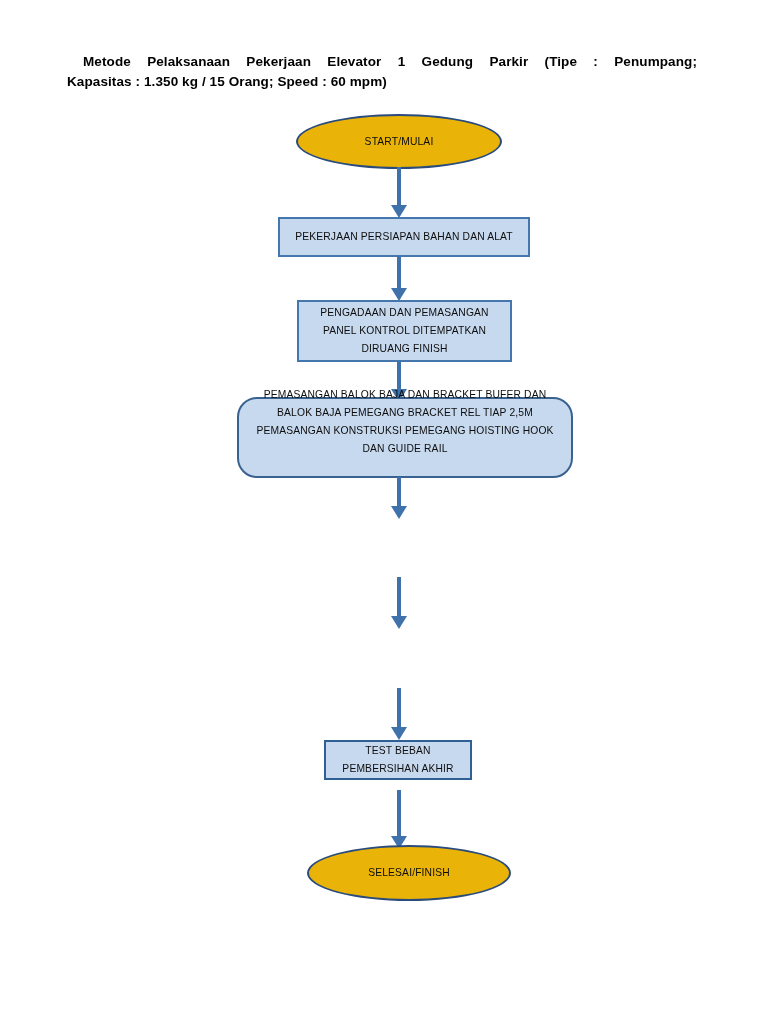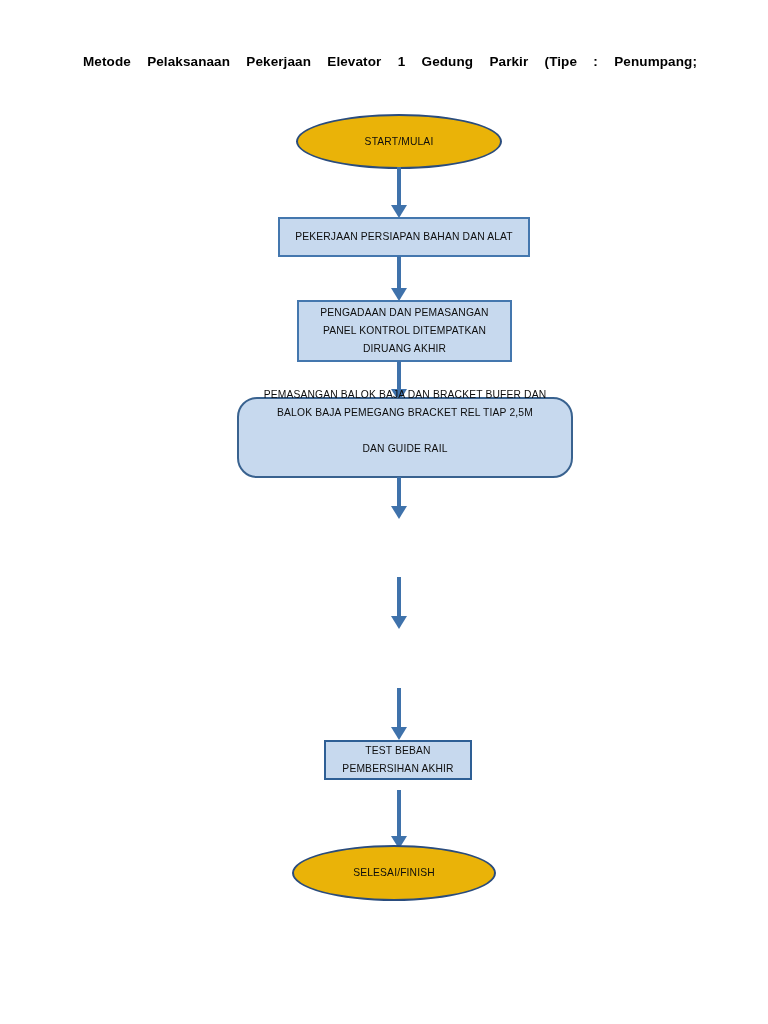--- a/index.html
+++ b/index.html
@@ -106,20 +106,21 @@
   }
   .arrow svg { display: block; }
 </style>
 </head>
 <body>
 
 <div id="page">
 
   <div class="doc-title">
     <span class="line1">Metode Pelaksanaan Pekerjaan Elevator 1 Gedung Parkir (Tipe : Penumpang;</span>
+    <span class="line2">Kapasitas : 1.350 kg / 15 Orang; Speed : 60 mpm)</span>
   </div>
 
   <div class="node ellipse" style="left:296px; top:114px; width:206px; height:55px;">
     <div class="txt">START/MULAI</div>
   </div>
 
   <div class="arrow" style="left:386px; top:167px; height:52px;">
     <svg width="26" height="52" viewBox="0 0 26 52">
       <line x1="13" y1="0" x2="13" y2="39" stroke="#3f72ab" stroke-width="4"></line>
       <polygon points="5,38 21,38 13,51" fill="#3f72ab"></polygon>
@@ -134,36 +135,36 @@
     <svg width="26" height="46" viewBox="0 0 26 46">
       <line x1="13" y1="0" x2="13" y2="33" stroke="#3f72ab" stroke-width="4"></line>
       <polygon points="5,32 21,32 13,45" fill="#3f72ab"></polygon>
     </svg>
   </div>
 
   <div class="node rect" style="left:297px; top:300px; width:215px; height:62px;">
     <div class="txt">
       <span>PENGADAAN DAN PEMASANGAN</span><br>
       <span>PANEL KONTROL DITEMPATKAN</span><br>
-      <span>DIRUANG AKHIR</span>
+      <span>DIRUANG FINISH</span>
     </div>
   </div>
 
   <div class="arrow" style="left:386px; top:361px; height:42px;">
     <svg width="26" height="42" viewBox="0 0 26 42">
       <line x1="13" y1="0" x2="13" y2="29" stroke="#3f72ab" stroke-width="4"></line>
       <polygon points="5,28 21,28 13,41" fill="#3f72ab"></polygon>
     </svg>
   </div>
 
   <div class="node round overflow-text" style="left:237px; top:397px; width:336px; height:81px;">
     <div class="txt">
       <span>PEMASANGAN BALOK BAJA DAN BRACKET BUFER DAN</span><br>
       <span>BALOK BAJA PEMEGANG  BRACKET REL TIAP 2,5M</span><br>
-      <br>
+      <span>PEMASANGAN KONSTRUKSI PEMEGANG HOISTING HOOK</span><br>
       <span>DAN GUIDE RAIL</span>
     </div>
   </div>
 
   <div class="arrow" style="left:386px; top:477px; height:43px;">
     <svg width="26" height="43" viewBox="0 0 26 43">
       <line x1="13" y1="0" x2="13" y2="30" stroke="#3f72ab" stroke-width="4"></line>
       <polygon points="5,29 21,29 13,42" fill="#3f72ab"></polygon>
     </svg>
   </div>
@@ -191,17 +192,17 @@
     </div>
   </div>
 
   <div class="arrow" style="left:386px; top:790px; height:60px;">
     <svg width="26" height="60" viewBox="0 0 26 60">
       <line x1="13" y1="0" x2="13" y2="47" stroke="#3f72ab" stroke-width="4"></line>
       <polygon points="5,46 21,46 13,59" fill="#3f72ab"></polygon>
     </svg>
   </div>
 
-  <div class="node ellipse" style="left:292px; top:845px; width:204px; height:56px;">
+  <div class="node ellipse" style="left:307px; top:845px; width:204px; height:56px;">
     <div class="txt">SELESAI/FINISH</div>
   </div>
 
 </div>
 
 </body></html>

